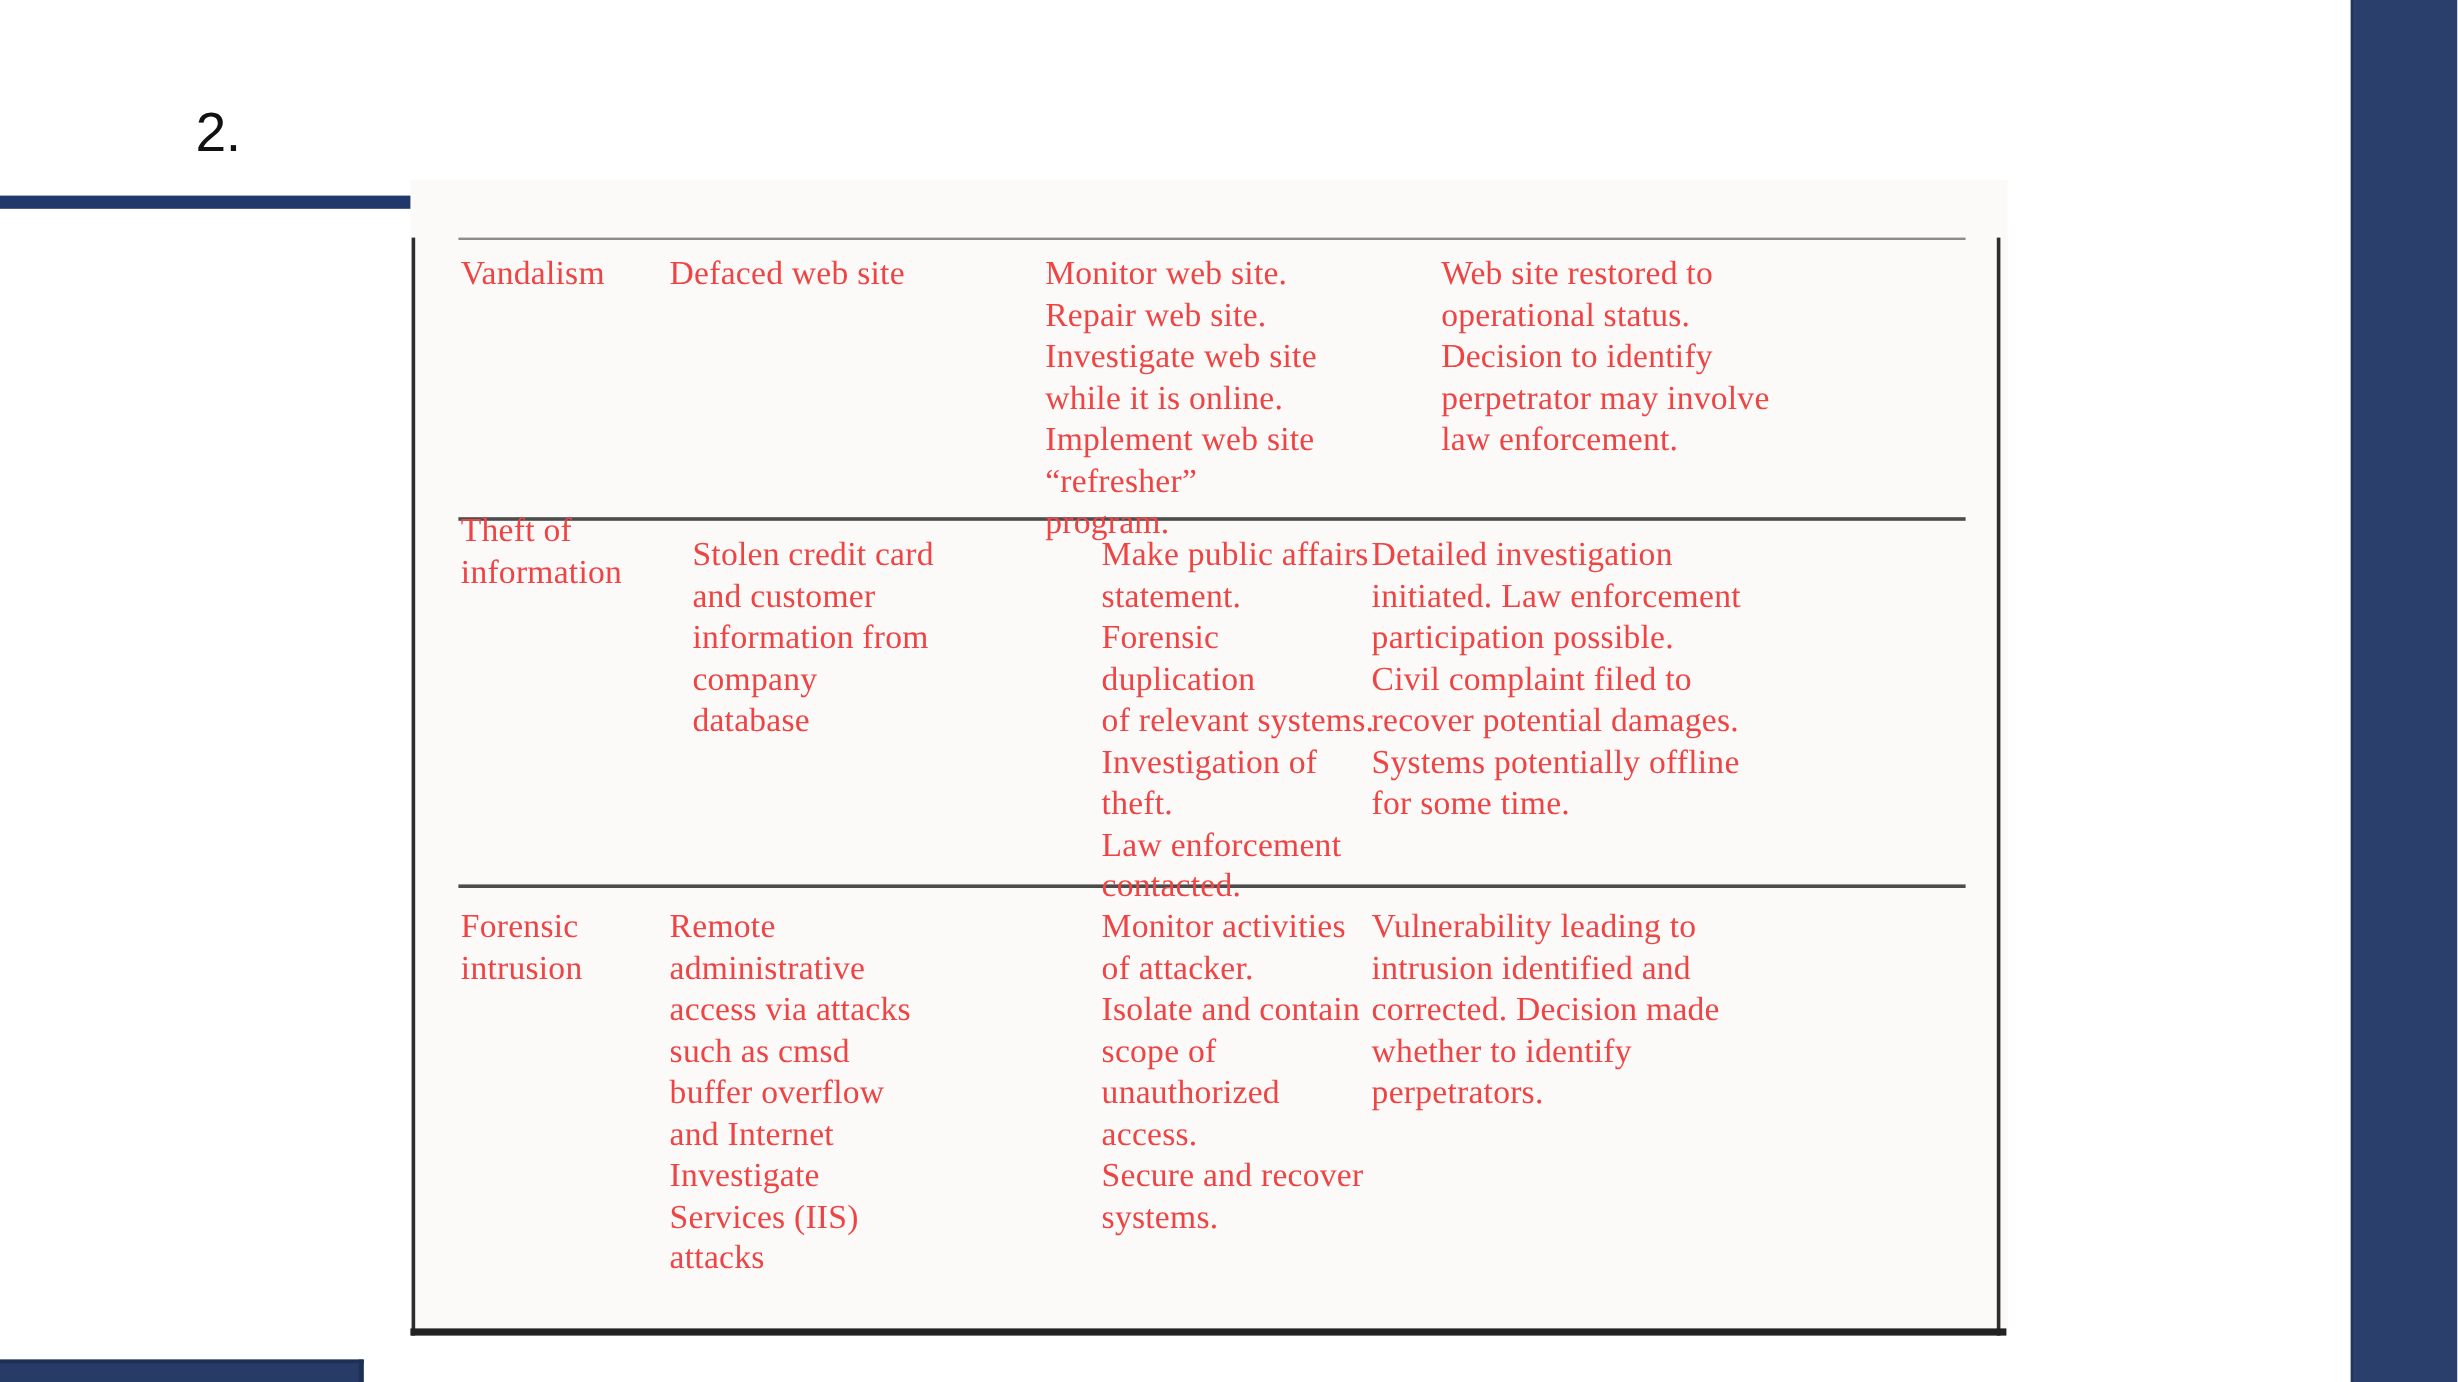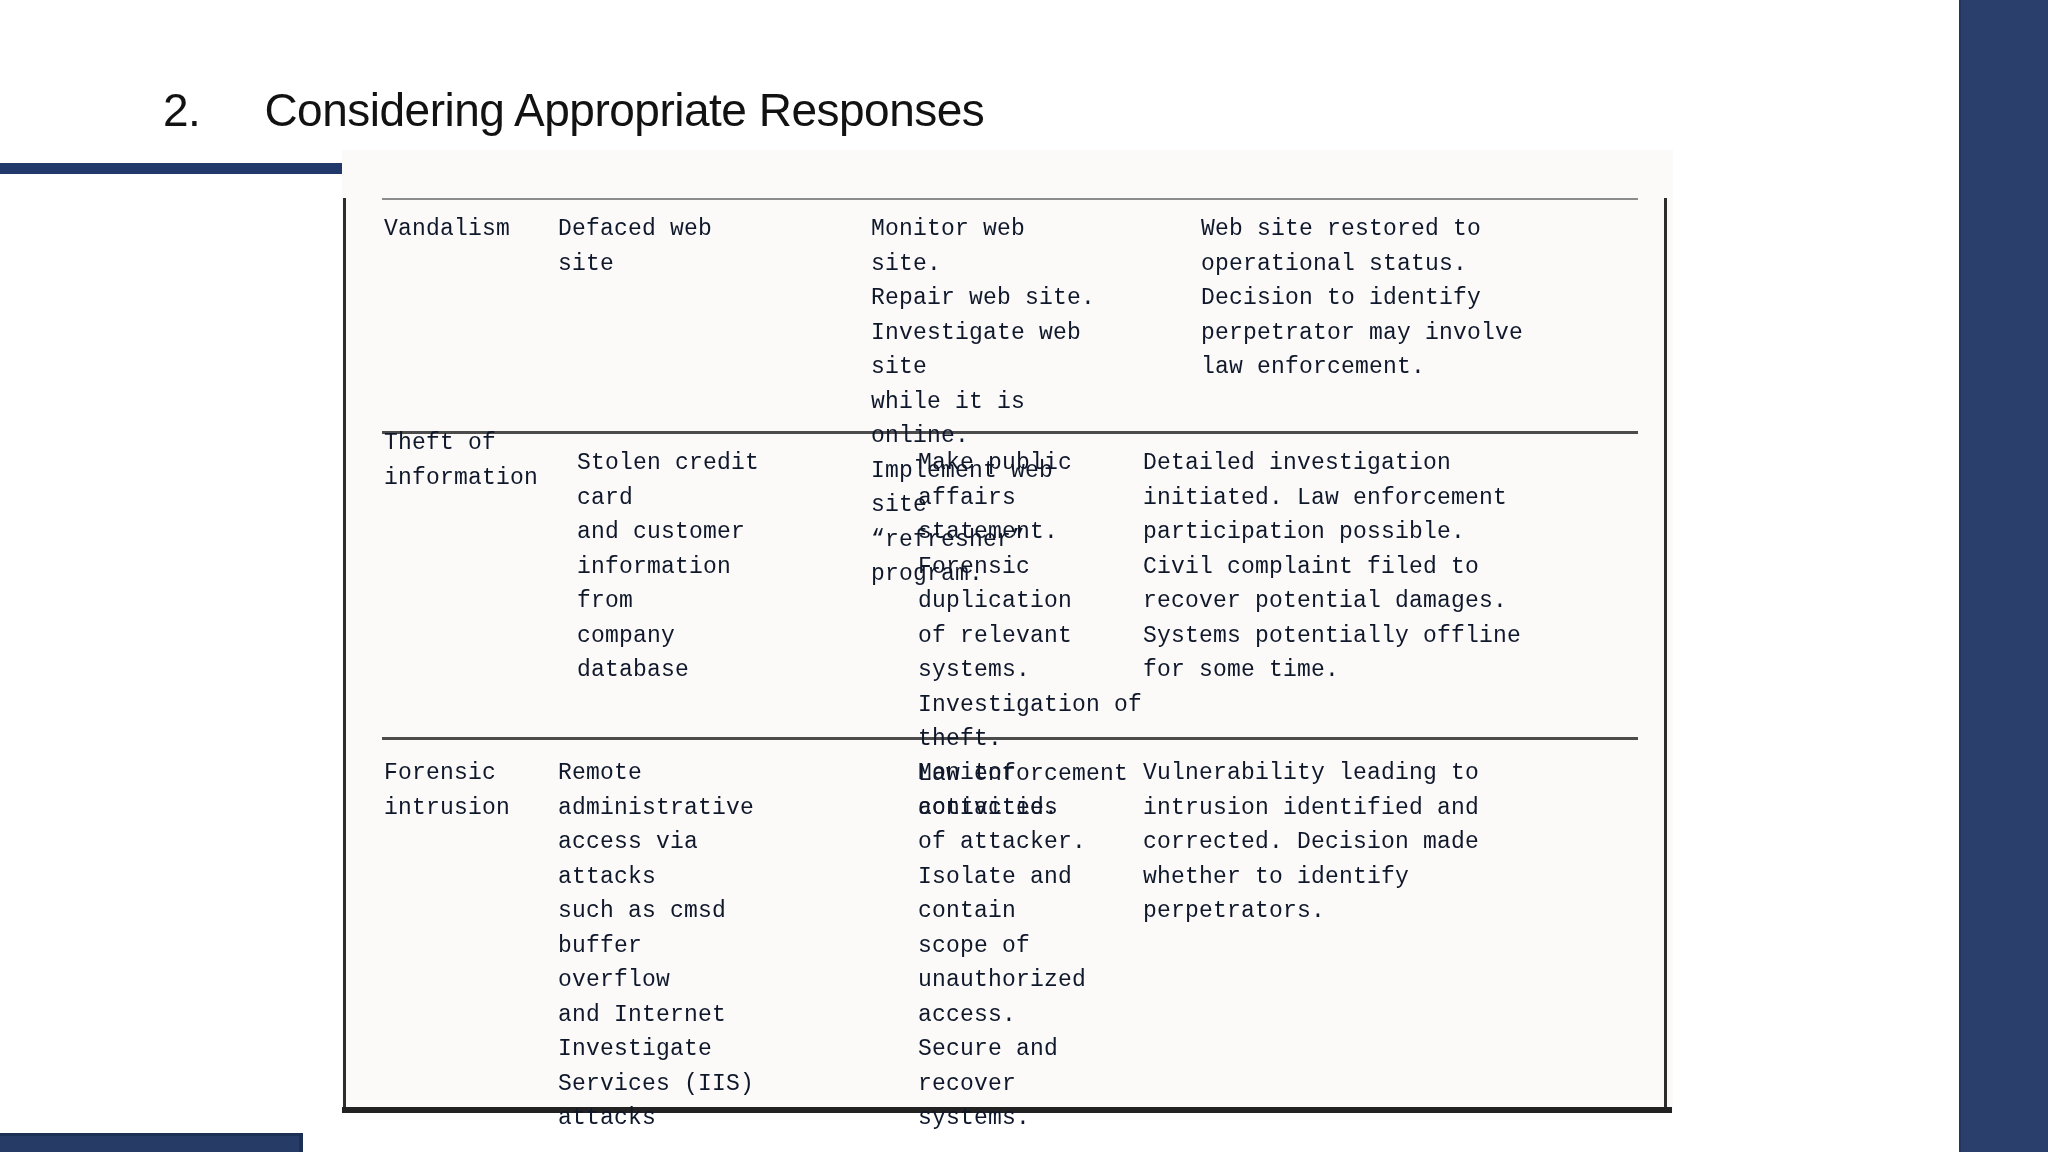--- a/index.html
+++ b/index.html
@@ -77,35 +77,34 @@
   .rule-top    { left: 382px; top: 198px; width: 1256px; height: 2px; background: #8c8c8c; }
   .rule-mid-1  { left: 382px; top: 431px; width: 1256px; height: 3px; background: #4c4c4c; }
   .rule-mid-2  { left: 382px; top: 737px; width: 1256px; height: 3px; background: #4c4c4c; }
   .frame-left  { left: 343px; top: 198px; width: 3px; height: 915px; background: #2d2d2d; }
   .frame-right { left: 1664px; top: 198px; width: 3px; height: 915px; background: #2d2d2d; }
   .frame-bottom{ left: 342px; top: 1107px; width: 1330px; height: 6px; background: #222222; }
 
   .cell {
     position: absolute;
     white-space: pre-line;
-    font-family: Liberation Mono, monospace;
-    font-size: 23px;
+    font-family: Liberation Serif, serif;
+    font-size: 28px;
     line-height: 34.5px;
     letter-spacing: 0.2px;
-    color: #0f172a;
+    color: #ef4444;
   }
 </style>
 </head>
 <body>
 
 <div class="stage">
 
   <div class="title-row">
     <span>2.</span>
-    <span>Considering Appropriate Responses</span>
   </div>
 
   <div class="bar-under-title" style="background: rgb(33, 57, 106);"></div>
   <div class="bar-bottom-left" style="background: rgb(38, 60, 102);"></div>
   <div class="sidebar-right" style="background: rgb(42, 63, 108);"></div>
 
   <div class="scan-bg"></div>
 
   <div class="scan-line rule-top"></div>
   <div class="scan-line rule-mid-1"></div>

